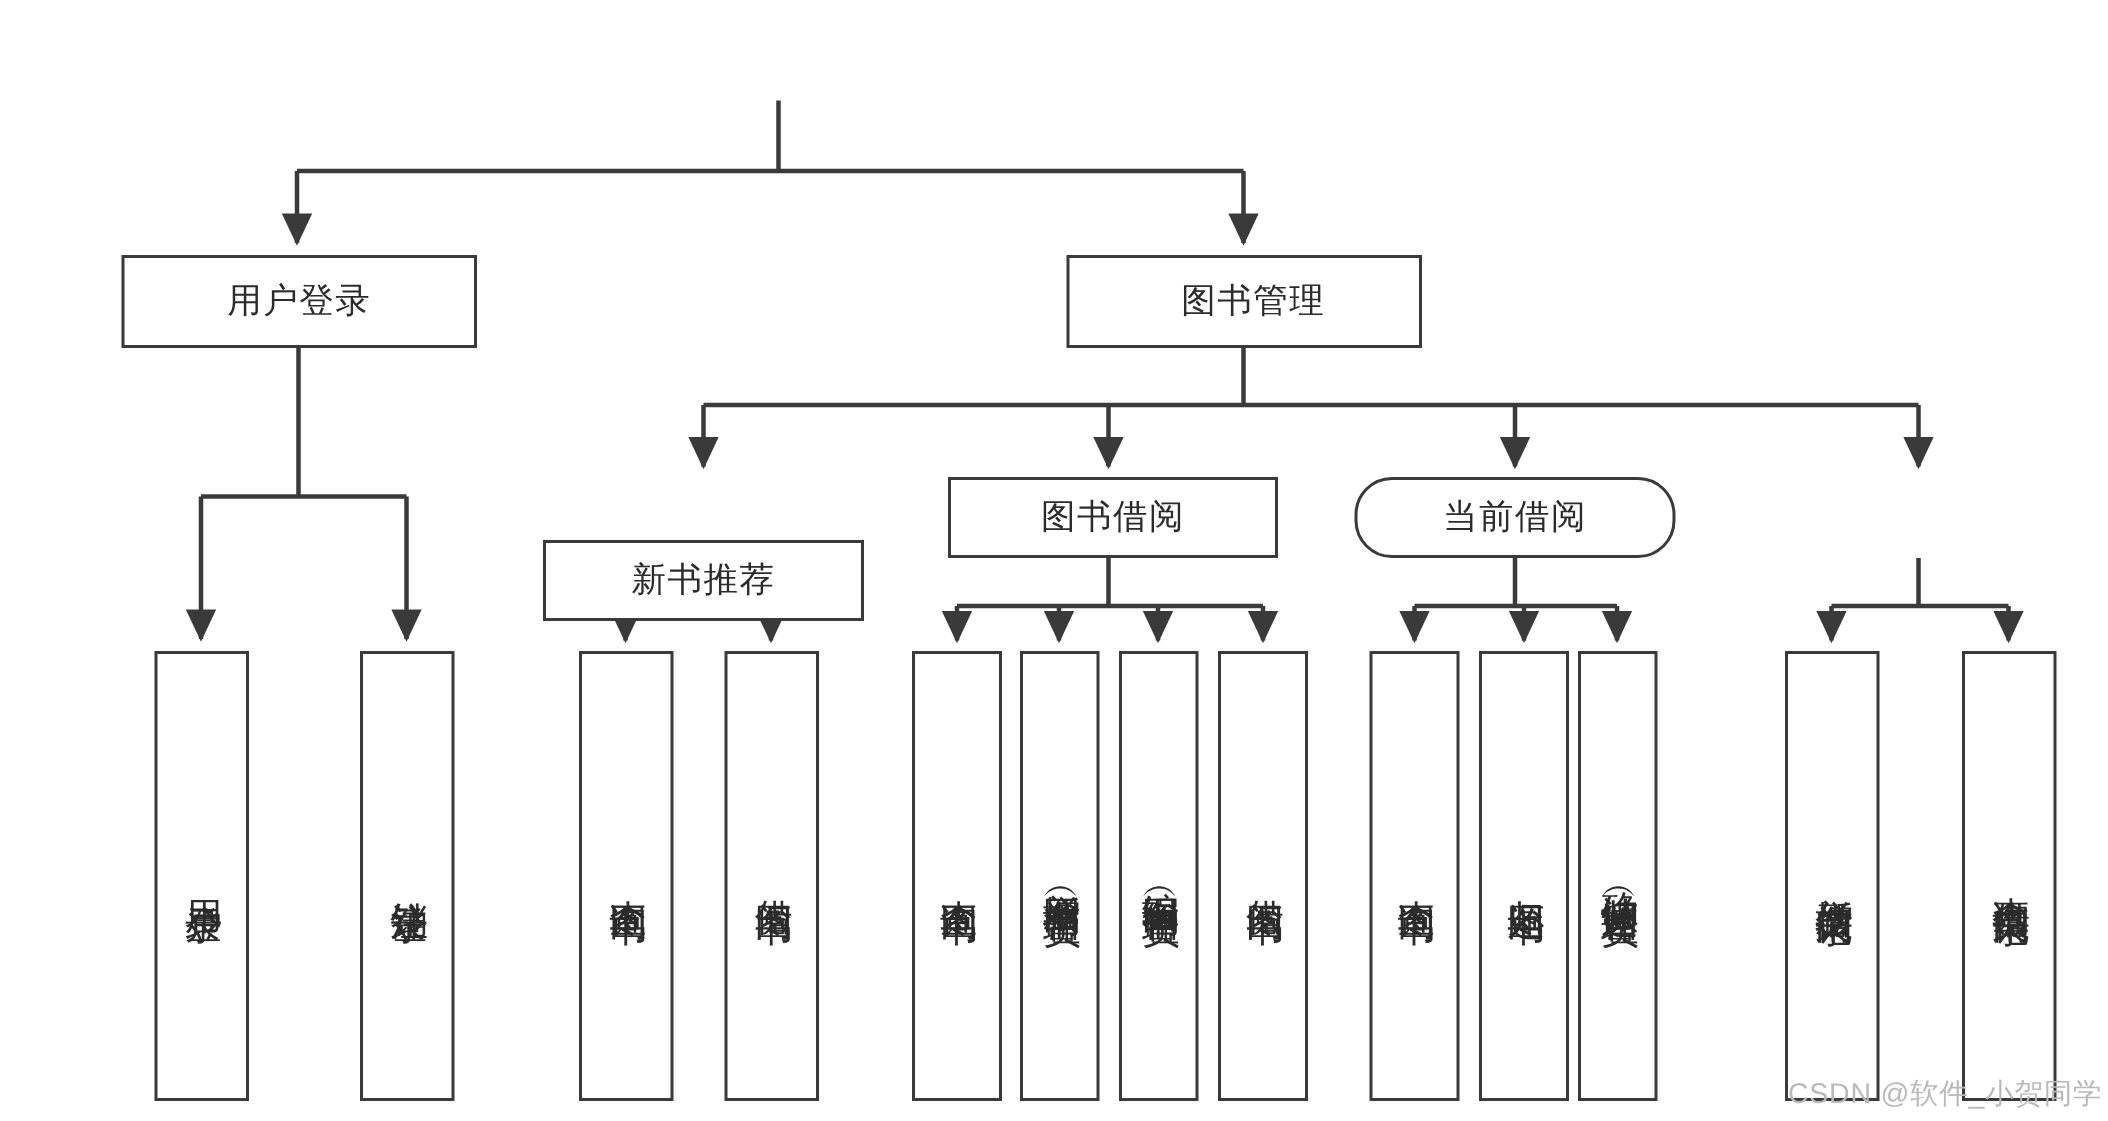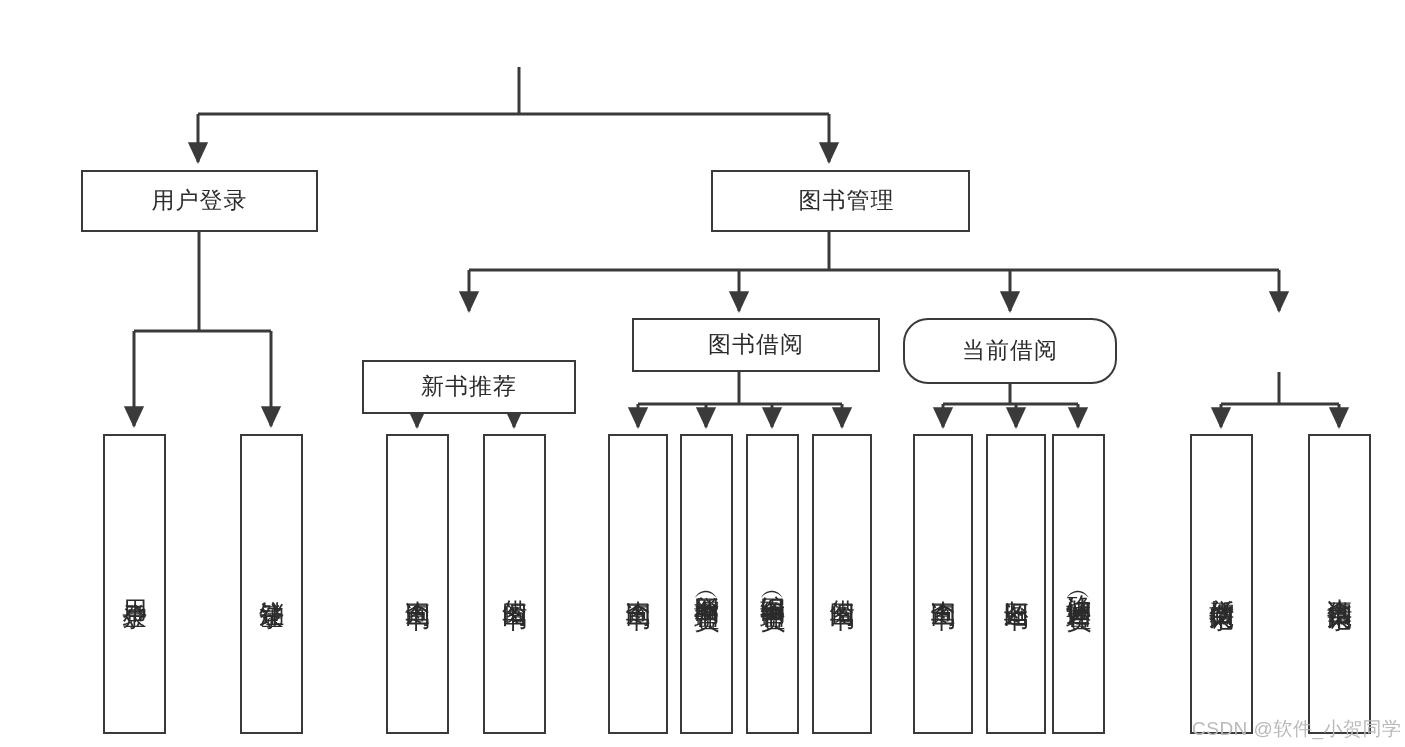--- a/index.html
+++ b/index.html
@@ -118,25 +118,25 @@
 
       <path d="M 1279 372 L 1279 404"></path>
       <path d="M 1221 404 L 1339 404"></path>
       <path d="M 1221 404 L 1221 427" marker-end="url(#arrow)"></path>
       <path d="M 1339 404 L 1339 427" marker-end="url(#arrow)"></path>
     </g>
   </svg>
 
 
   <div class="node h" id="node-user-login" style="left: 81px; top: 170px; width: 237px; height: 62px;">用户登录</div>
-  <div class="node h" id="node-book-manage" style="left: 711px; top: 170px; width: 259px; height: 62px; padding-left: 12px;">图书管理</div>
+  <div class="node h" id="node-book-manage" style="left: 711px; top: 170px; width: 237px; height: 62px; padding-left: 12px;">图书管理</div>
 
   <div class="node h" id="node-new-book-rec" style="left: 362px; top: 318px; width: 214px; height: 54px; margin-top: 42px;">新书推荐</div>
-  <div class="node h" id="node-book-borrow" style="left: 632px; top: 318px; width: 248px; height: 54px;">图书借阅</div>
-  <div class="node h" id="node-current-borrow" style="left: 903px; top: 318px; width: 214px; height: 66px; border-radius: 25px;">当前借阅</div>
+  <div class="node h" id="node-book-borrow" style="left: 632px; top: 318px; width: 220px; height: 54px;">图书借阅</div>
+  <div class="node h" id="node-current-borrow" style="left: 903px; top: 318px; width: 214px; height: 54px; border-radius: 25px;">当前借阅</div>
 
   <div class="node v" id="leaf-0" style="left: 103px; top: 434px; width: 63px; height: 300px;">
       <span class="vlabel">用户登录</span>
     </div>
   <div class="node v" id="leaf-1" style="left: 240px; top: 434px; width: 63px; height: 300px;">
       <span class="vlabel">注销登录</span>
     </div>
   <div class="node v" id="leaf-2" style="left: 386px; top: 434px; width: 63px; height: 300px;">
       <span class="vlabel">查询图书</span>
     </div>

